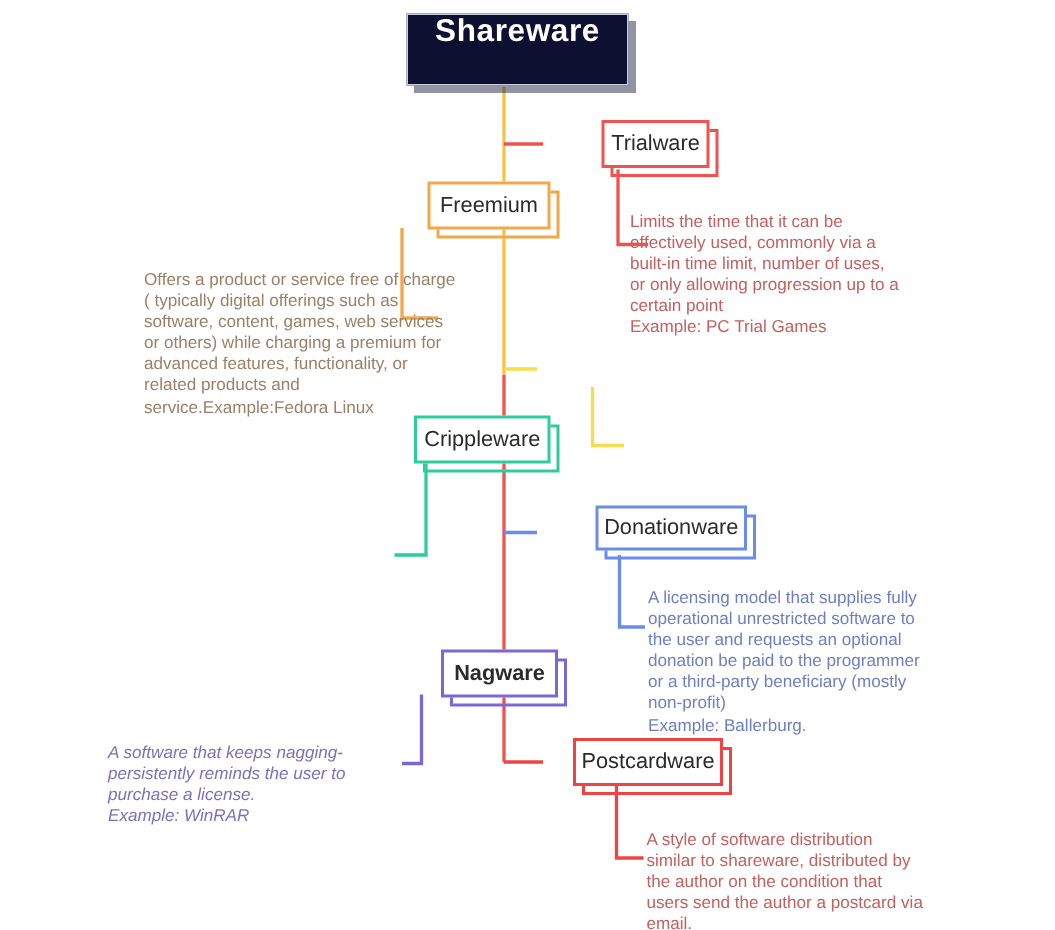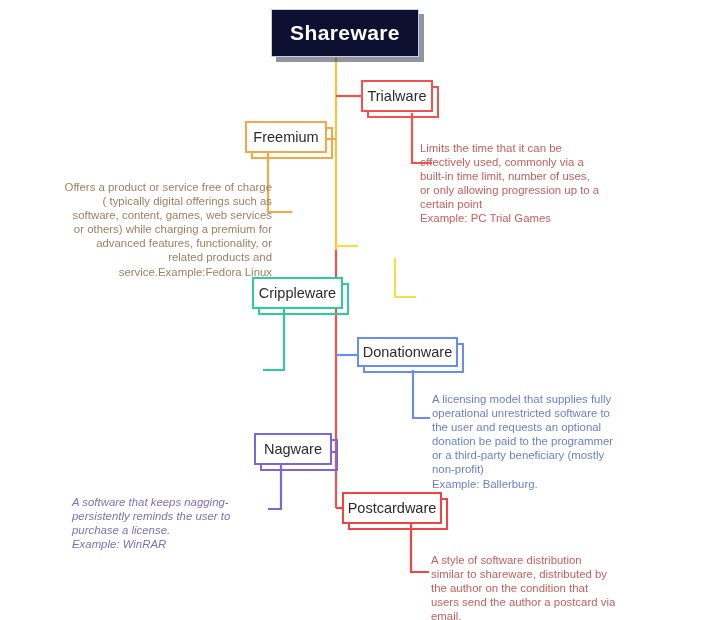--- a/index.html
+++ b/index.html
@@ -9,40 +9,41 @@
     font-family:"Liberation Sans", sans-serif;
     overflow:hidden;
     position:relative;
   }
   #canvas{position:absolute;left:0;top:0;width:703px;height:620px;}
 
   
   .central{
     position:absolute;
     box-sizing:border-box;
-    display:flex;align-items:center;justify-content:center;
+    display:flex;justify-content:center;
     font-weight:bold;
     letter-spacing:.4px;
     z-index:6;
   }
   .central .shadow{
     position:absolute;left:5px;top:5px;width:100%;height:100%;
     background:#0e1033;opacity:.45;z-index:-1;
   }
   .central .face{
     position:absolute;left:0;top:0;width:100%;height:100%;
     background:#0d1030;border:1.5px solid #c9cee0;box-sizing:border-box;z-index:-1;
   }
   .central span{position:relative;color:#ffffff;}
 
   
   .node{
     position:absolute;
     box-sizing:border-box;
     z-index:5;
+    margin-left:40px;
   }
   .node .shadow{
     position:absolute;left:6px;top:6px;width:100%;height:100%;
     border:2px solid;box-sizing:border-box;background:transparent;
   }
   .node .face{
     position:absolute;left:0;top:0;width:100%;height:100%;
     border:2px solid;box-sizing:border-box;background:#ffffff;
     display:flex;align-items:center;justify-content:center;
   }
@@ -110,42 +111,42 @@
   </div>
   <div class="desc right" style="left:420px;top:141px;width:180px;color:#c2615f;">Limits the time that it can be effectively used, commonly via a built-in time limit, number of uses, or only allowing progression up to a certain point
 Example: PC Trial Games</div>
 
   <div class="node" style="left:245px;top:121px;width:82px;height:32px;">
     <div class="shadow" style="border-color:#f0a84a;"></div>
     <div class="face" style="border-color:#f0a84a;">
       <span class="label">Freemium</span>
     </div>
   </div>
-  <div class="desc left" style="left:64px;top:180px;width:208px;color:#9b8065;text-align:right;">Offers a product or service free of charge ( typically digital offerings such as software, content, games, web services or others) while charging a premium for advanced features, functionality, or related products and service.Example:Fedora Linux</div>
+  <div class="desc left" style="left:96px;top:180px;width:208px;color:#9b8065;">Offers a product or service free of charge ( typically digital offerings such as software, content, games, web services or others) while charging a premium for advanced features, functionality, or related products and service.Example:Fedora Linux</div>
 
 
-  <div class="node" style="left:252px;top:277px;width:91px;height:32px;">
+  <div class="node" style="left:236px;top:277px;width:91px;height:32px;">
     <div class="shadow" style="border-color:#2ecc9b;"></div>
     <div class="face" style="border-color:#2ecc9b;">
       <span class="label">Crippleware</span>
     </div>
   </div>
 
   <div class="node" style="left:357px;top:337px;width:101px;height:30px;">
     <div class="shadow" style="border-color:#6a8ceb;"></div>
     <div class="face" style="border-color:#6a8ceb;">
       <span class="label">Donationware</span>
     </div>
   </div>
   <div class="desc right" style="left:432px;top:392px;width:186px;color:#6d7fc4;">A licensing model that supplies fully operational unrestricted software to the user and requests an optional donation be paid to the programmer or a third-party beneficiary (mostly non-profit)
 Example: Ballerburg.</div>
 
   <div class="node" style="left:254px;top:433px;width:78px;height:32px;">
     <div class="shadow" style="border-color:#7b68d6;"></div>
-    <div class="face" style="border-color:#7b68d6;">
+    <div class="face" style="border-color:#7b68d6;font-weight:bold;">
       <span class="label">Nagware</span>
     </div>
   </div>
   <div class="desc left" style="left:72px;top:495px;width:206px;color:#7a72b8;font-style:italic;">A software that keeps nagging-persistently reminds the user to purchase a license.
 Example: WinRAR</div>
 
   <div class="node" style="left:342px;top:492px;width:100px;height:32px;">
     <div class="shadow" style="border-color:#ef4444;"></div>
     <div class="face" style="border-color:#ef4444;">
       <span class="label">Postcardware</span>

